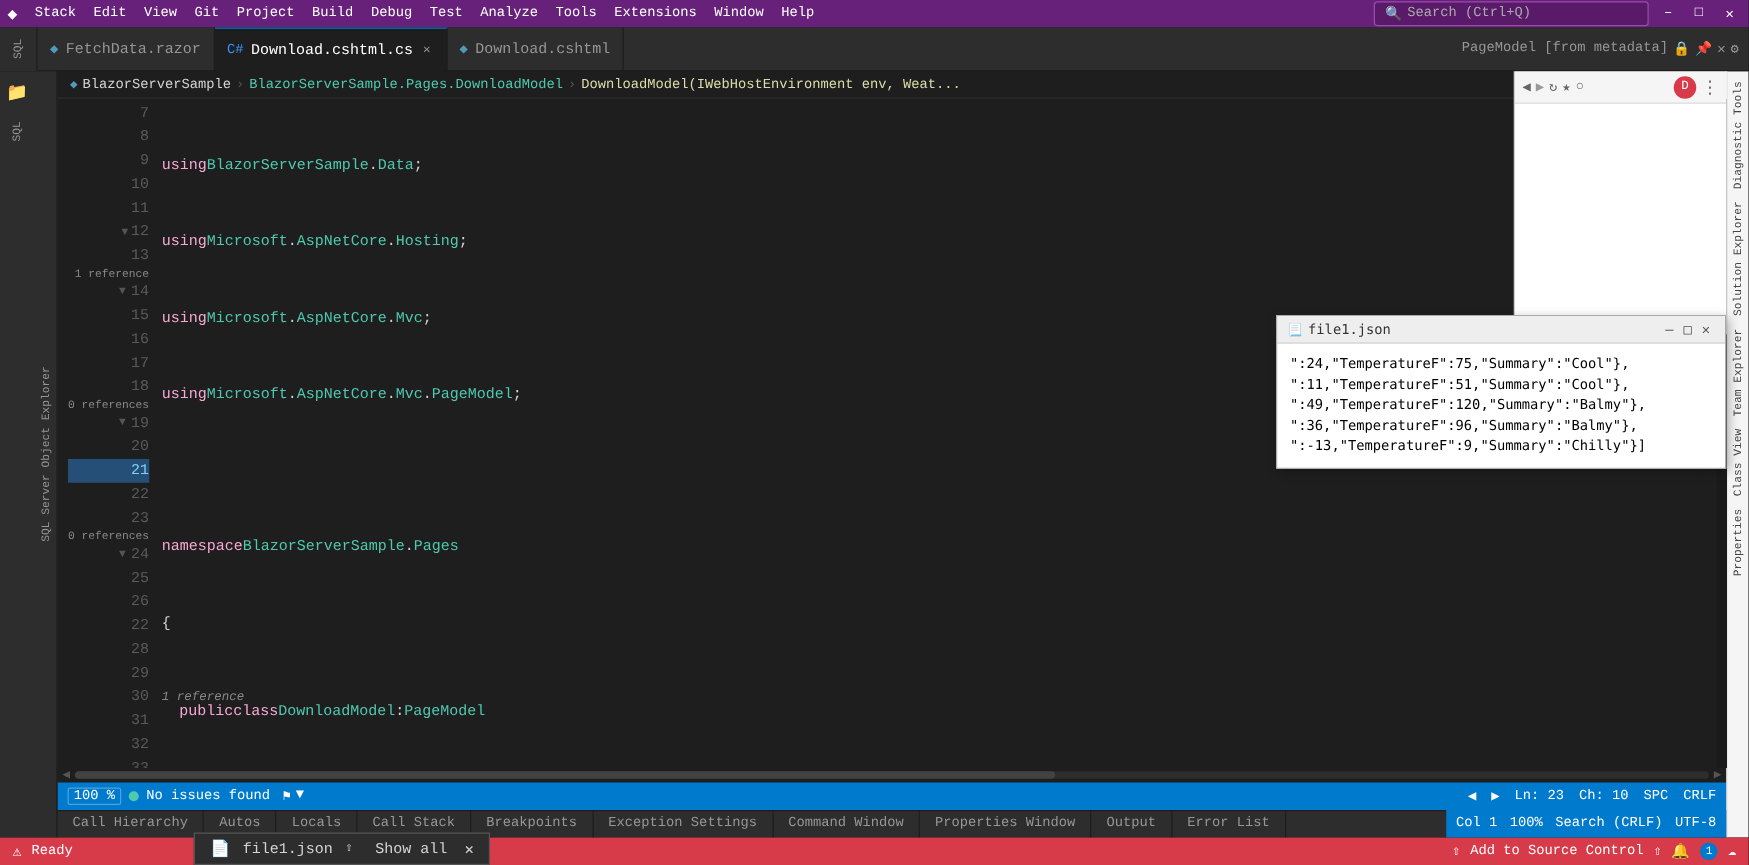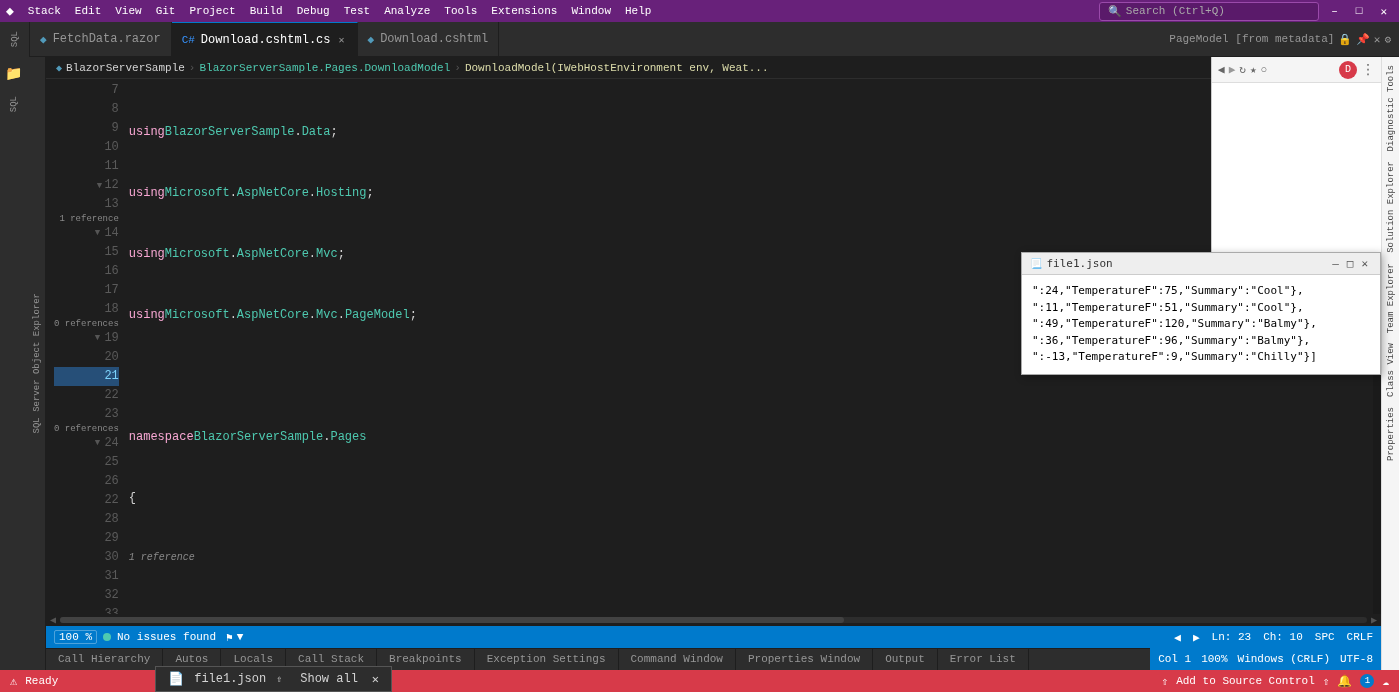--- a/index.html
+++ b/index.html
@@ -250,20 +250,23 @@
           <div class="code-line">&nbsp;</div>
           
           <div class="code-line">
             <span class="kw">namespace</span> <span class="ns">BlazorServerSample</span><span class="punct">.</span><span class="ns">Pages</span>
           </div>
           
           <div class="code-line"><span class="punct">{</span></div>
           
           <div style="display:flex; flex-direction:column;">
             <div style="height:10px; padding-left:4px;"><span class="ref-label">1 reference</span></div>
+            <div class="code-line">
+              <span class="indent1"></span><span class="kw">public</span> <span class="kw">class</span> <span class="cls">DownloadModel</span> <span class="punct">:</span> <span class="cls">PageModel</span>
+            </div>
           </div>
           
           
           
           
           
           
           
           
           
@@ -401,21 +404,21 @@
       <span style="font-size:11px;">⇧</span>
       <span style="cursor:pointer; font-size:12px;">🔔</span>
       <span style="background:#007acc; color:#fff; border-radius:50%; width:14px; height:14px; display:flex; align-items:center; justify-content:center; font-size:9px;">1</span>
       <span style="cursor:pointer; font-size:11px;">☁</span>
     </span>
   </div>
 
   <div style="position:absolute; bottom:22px; right:18px; height:22px; background:#007acc; display:flex; align-items:center; padding:0 8px; font-size:11px; color:#fff; gap:10px; z-index:30;">
     <span>Col 1</span>
     <span>100%</span>
-    <span style="cursor:pointer;">Windows (CRLF)</span>
+    <span style="cursor:pointer;">Search (CRLF)</span>
     <span style="cursor:pointer;">UTF-8</span>
   </div>
 
   <div style="position:absolute; bottom:0; left:155px; background:#2d2d2d; border:1px solid #555; padding:4px 12px; display:flex; align-items:center; gap:10px; font-size:12px; color:#d4d4d4; z-index:200; max-width:300px;">
     <span style="font-size:13px;">📄</span>
     <span>file1.json</span>
     <span style="margin-left:auto; cursor:pointer; font-size:10px;">⇧</span>
     <span style="cursor:pointer; margin-left:8px;">Show all</span>
     <span style="cursor:pointer; margin-left:4px;">✕</span>
   </div>

